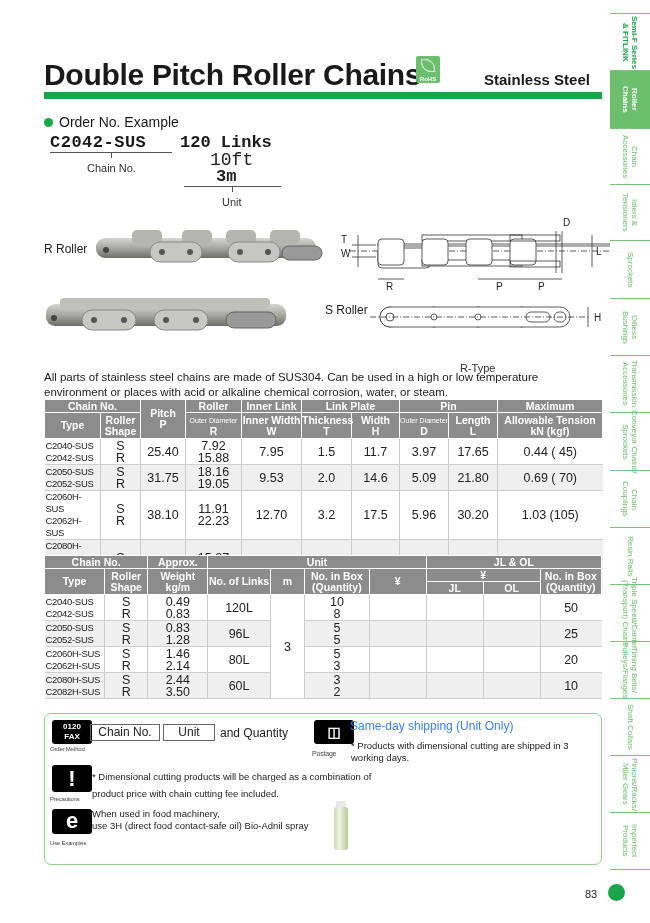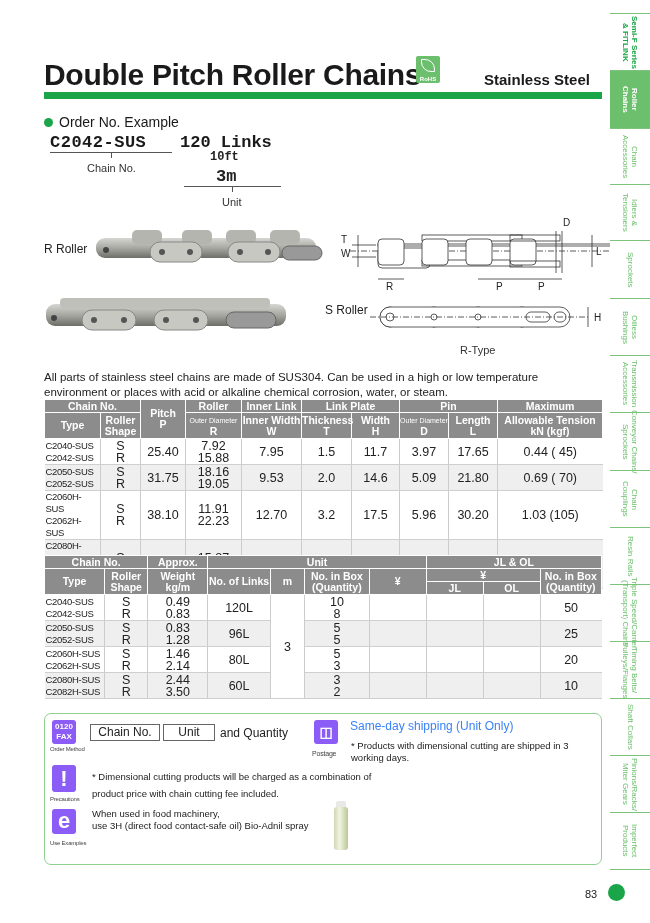--- a/index.html
+++ b/index.html
@@ -21,54 +21,54 @@
   .rohs .leaf { position: absolute; left: 5px; top: 3px; width: 14px; height: 13px; border: 1.5px solid #fff; border-radius: 0 10px 0 10px; }
   .rohs .txt { position: absolute; left: 0; right: 0; bottom: 1px; font-size: 6px; color: #fff; text-align: center; font-weight: bold; }
   .subtitle { position: absolute; left: 484px; top: 71px; font-size: 15px; font-weight: bold; color: #1a1a1a; }
   .greenbar { position: absolute; left: 44px; top: 92px; width: 558px; height: 7px; background: #1aa648; }
 
   
   .order-head { position: absolute; left: 44px; top: 114px; font-size: 14px; color: #1a1a1a; display: flex; align-items: center; }
   .dot { width: 9px; height: 9px; border-radius: 50%; background: #1aa648; margin-right: 6px; }
   .order-code { position: absolute; left: 50px; top: 133px; font-family: "Liberation Mono", monospace; font-weight: bold; font-size: 17px; color: #1a1a1a; letter-spacing: 0.5px; }
   .order-links { position: absolute; left: 180px; top: 133px; font-family: "Liberation Mono", monospace; font-weight: bold; font-size: 17px; color: #1a1a1a; }
-  .order-ft { position: absolute; left: 210px; top: 150px; font-family: "Liberation Mono", monospace; font-weight: bold; font-size: 12px; }
+  .order-ft { position: absolute; left: 210px; top: 150px; font-family: "Liberation Mono", monospace; font-weight: normal; font-size: 18px; }
   .order-m { position: absolute; left: 216px; top: 167px; font-family: "Liberation Mono", monospace; font-weight: bold; font-size: 17px; }
   .uline1 { position: absolute; left: 50px; top: 152px; width: 122px; height: 1px; background: #555; }
   .tick1 { position: absolute; left: 111px; top: 152px; width: 1px; height: 6px; background: #555; }
   .cap1 { position: absolute; left: 87px; top: 162px; font-size: 11px; color: #333; }
   .uline2 { position: absolute; left: 184px; top: 186px; width: 97px; height: 1px; background: #555; }
   .tick2 { position: absolute; left: 232px; top: 186px; width: 1px; height: 6px; background: #555; }
   .cap2 { position: absolute; left: 222px; top: 196px; font-size: 11px; color: #333; }
 
   
   .lbl-r { position: absolute; left: 44px; top: 242px; font-size: 12px; color: #222; }
   .lbl-s { position: absolute; left: 300px; top: 303px; font-size: 12px; color: #222; margin-left: 25px; }
   .photo { position: absolute; }
   .diagram { position: absolute; left: 340px; top: 215px; }
-  .rtype { position: absolute; left: 460px; top: 344px; font-size: 11px; color: #333; }
+  .rtype { position: absolute; left: 460px; top: 362px; font-size: 11px; color: #333; }
 
   .desc { position: absolute; left: 44px; top: 370px; width: 560px; font-size: 11.5px; line-height: 15px; color: #222; }
 
   
   table.spec { position: absolute; left: 44px; border-collapse: collapse; table-layout: fixed; font-size: 11px; color: #222; }
   table.spec th { background: #8c8c8c; color: #fff; font-weight: bold; border: 1.5px solid #fff; text-align: center; line-height: 11px; padding: 0; font-size: 10.5px; }
   table.spec td { border-left: 1.5px solid #ccc; border-right: 1.5px solid #ccc; text-align: center; padding: 0; line-height: 12px; }
   table.spec td.type { text-align: left; font-size: 9.5px; letter-spacing: -0.3px; padding-left: 1px; border-left: none; }
   table.spec tr.grp td { border-bottom: 1.5px solid #cfcfcf; }
   table.spec tr.alt td { background: #efefef; }
   table.spec td.big { font-size: 12.5px; }
   table.spec td.lastc { border-right: none; }
 
   #t1 { top: 399px; width: 558px; }
   #t2 { top: 555px; width: 558px; }
 
   
   .infobox { position: absolute; left: 44px; top: 713px; width: 558px; height: 152px; border: 1.5px solid #8fd08f; border-radius: 7px; }
-  .ibadge { position: absolute; width: 24px; height: 24px; background: #8b5cf6; border-radius: 3px; color: #fff; text-align: center; font-weight: bold; }
+  .ibadge { position: absolute; width: 40px; height: 24px; background: #000000; border-radius: 3px; color: #fff; text-align: center; font-weight: bold; }
   .icap { position: absolute; font-size: 6px; color: #444; letter-spacing: -0.2px; }
   .ordbox { position: absolute; top: 724px; height: 17px; border: 1px solid #666; font-size: 12px; line-height: 15px; text-align: center; color: #222; }
   .andq { position: absolute; left: 220px; top: 726px; font-size: 12px; color: #222; }
   .ship-title { position: absolute; left: 350px; top: 719px; font-size: 12px; color: #3b82f6; }
   .ship-note { position: absolute; left: 351px; top: 740px; font-size: 9.5px; line-height: 11.5px; color: #222; width: 250px; }
   .prec-note { position: absolute; left: 92px; top: 768px; font-size: 9.5px; line-height: 17px; color: #222; width: 300px; }
   .use-note { position: absolute; left: 92px; top: 808px; font-size: 9.5px; line-height: 11.5px; color: #222; width: 250px; }
   .spray { position: absolute; left: 334px; top: 807px; width: 14px; height: 43px; border-radius: 3px; background: linear-gradient(90deg, #cfd9b2, #f1f4e2 40%, #b8c896); }
   .spray-cap { position: absolute; left: 336px; top: 801px; width: 10px; height: 8px; background: #e8e8e8; border-radius: 2px 2px 0 0; }
 

